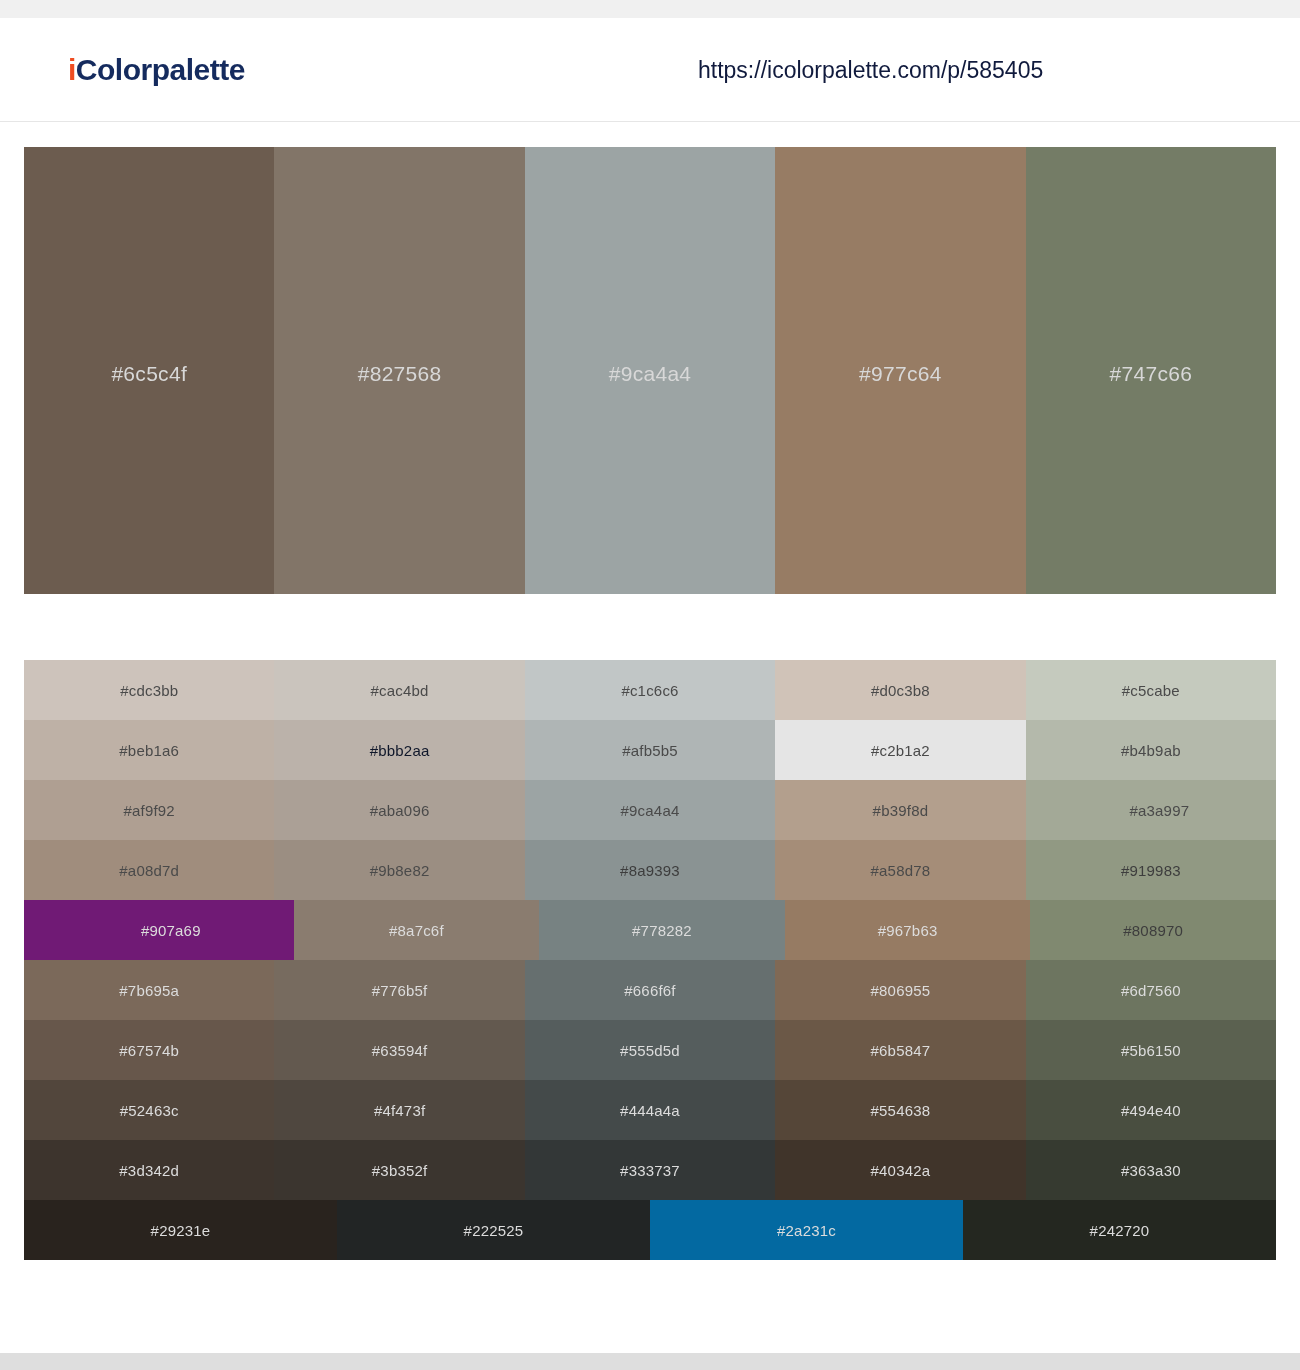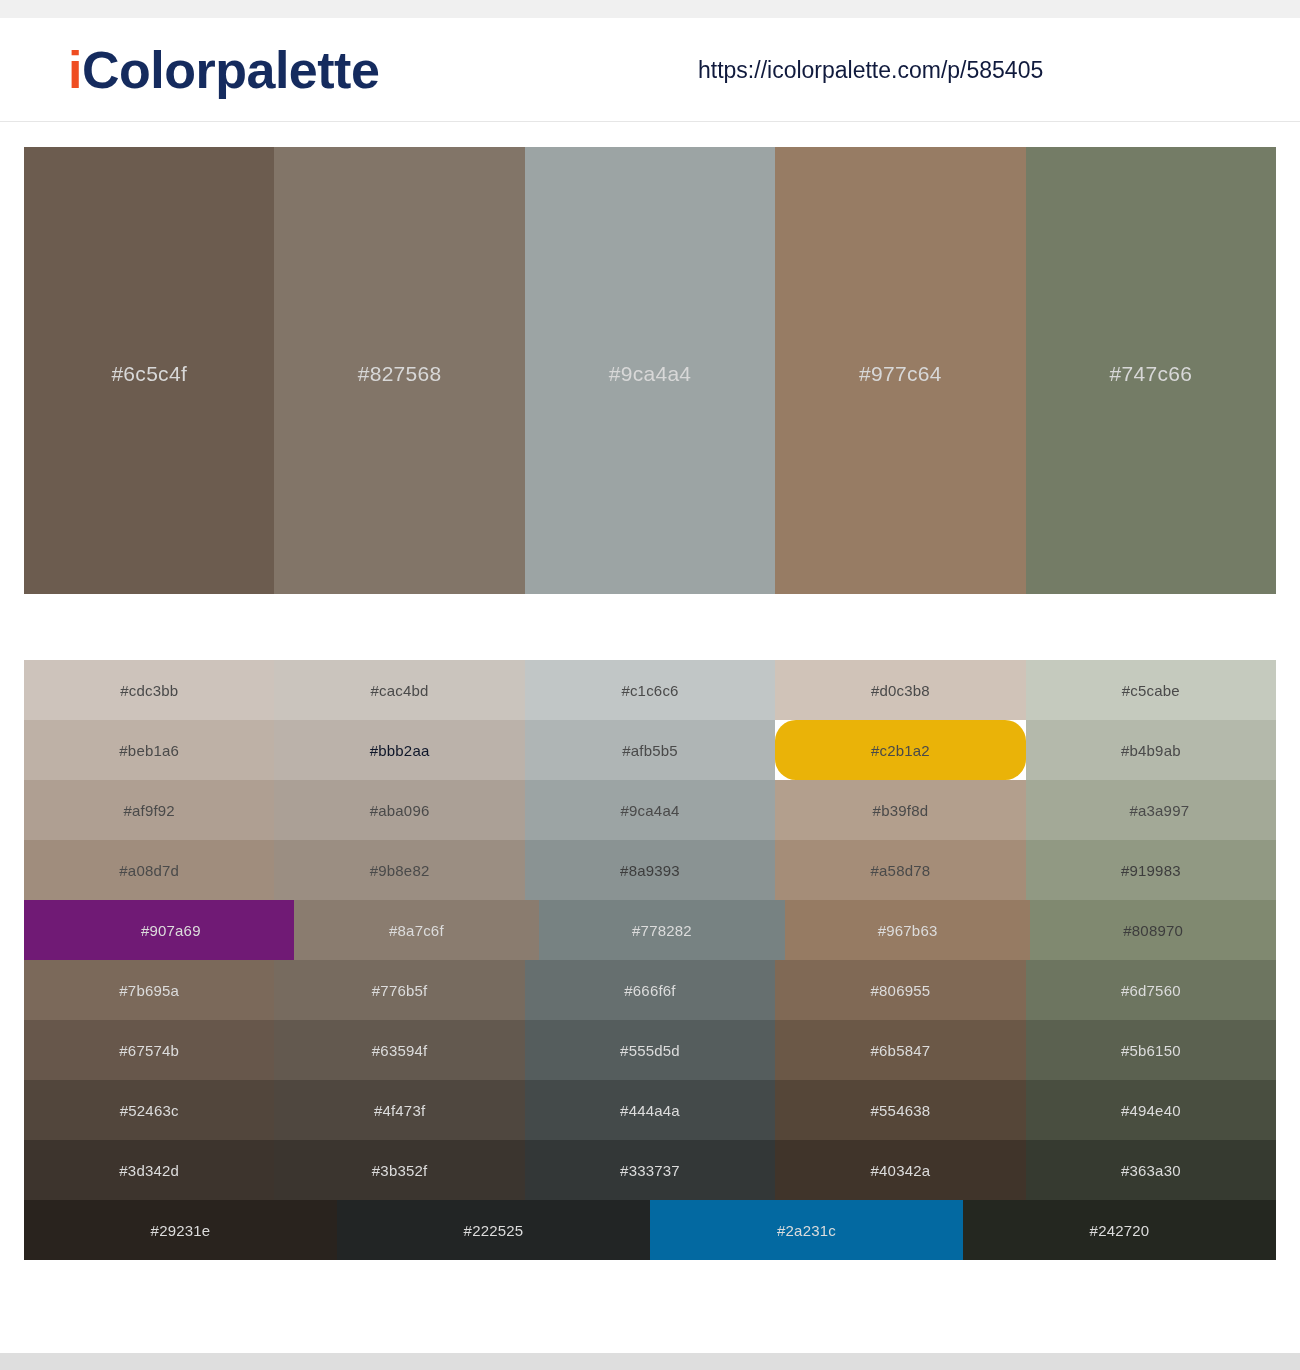--- a/index.html
+++ b/index.html
@@ -33,21 +33,21 @@
     width: 1300px;
     height: 104px;
     background: #ffffff;
     border-bottom: 1px solid #e6e6e6;
   }
   .logo {
     position: absolute;
     left: 68px;
     top: 50%;
     transform: translateY(-50%);
-    font-size: 52px;
+    font-size: 30px;
     font-weight: bold;
     letter-spacing: -0.5px;
     white-space: nowrap;
   }
   .logo .logo-i { color: #ef4d22; }
   .logo .logo-rest { color: #152b5e; }
 
   .page-url {
     position: absolute;
     left: 698px;
@@ -172,21 +172,21 @@
       <div class="shade-row">
         <div class="shade-cell" style="background: rgb(190, 177, 166);">
           <span class="shade-label" style="color: rgb(74, 74, 74);">#beb1a6</span>
         </div>
         <div class="shade-cell" style="background: rgb(187, 178, 170);">
           <span class="shade-label" style="color: #0f172a;">#bbb2aa</span>
         </div>
         <div class="shade-cell" style="background: rgb(175, 181, 181);">
           <span class="shade-label" style="color: rgb(74, 74, 74);">#afb5b5</span>
         </div>
-        <div class="shade-cell" style="background: #eab308; border-radius: 21px;">
+        <div class="shade-cell" style="background: #e5e5e5;">
           <span class="shade-label" style="color: rgb(74, 74, 74);">#c2b1a2</span>
         </div>
         <div class="shade-cell" style="background: rgb(180, 185, 171);">
           <span class="shade-label" style="color: rgb(74, 74, 74);">#b4b9ab</span>
         </div>
       </div>
       <div class="shade-row">
         <div class="shade-cell" style="background: rgb(175, 159, 146);">
           <span class="shade-label" style="color: rgb(74, 74, 74);">#af9f92</span>
         </div>

